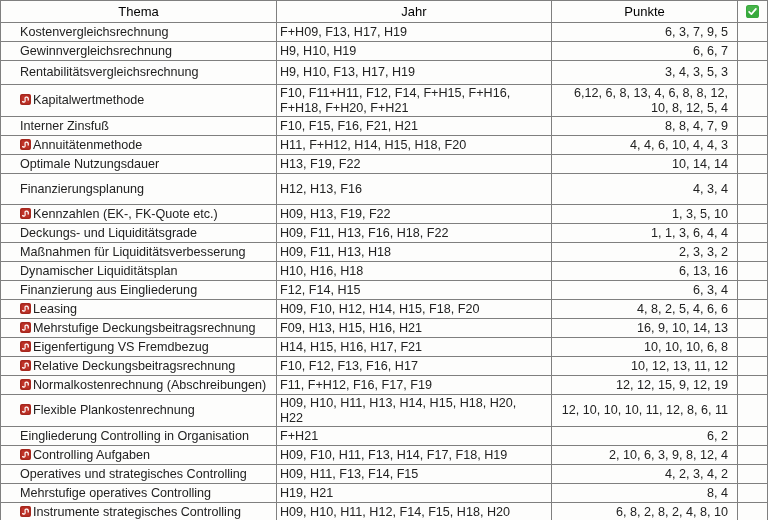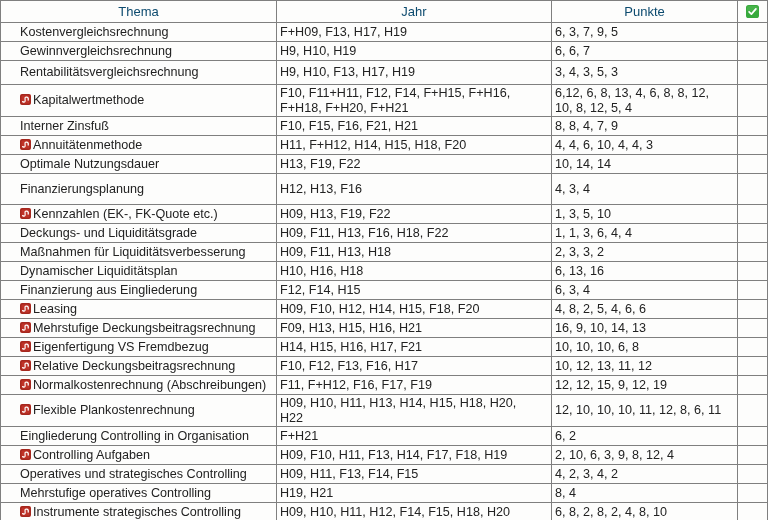--- a/index.html
+++ b/index.html
@@ -30,31 +30,31 @@
     border: 1px solid #7f7f7f;
     font-weight: normal;
     vertical-align: middle;
     overflow: hidden;
   }
   thead th {
     height: 19px;
     text-align: center;
     font-size: 13px;
     padding: 1px 2px;
-    color: #0c4a6e;
+    color: #000000;
   }
   tbody td {
     font-size: 12.6px;
     line-height: 14.5px;
     padding: 1px 3px;
     height: 16px;
   }
   td.c-thema { padding-left: 19px; }
   td.c-jahr  { padding-right: 18px; }
-  td.c-punkte{ padding-right: 9px; }
+  td.c-punkte{ padding-right: 9px; text-align: right; }
   tr.semi-tall td { height: 21px; margin-left: 28px; }
   tr.tall td { height: 28px; }
   .marker {
     display: inline-block;
     width: 11px;
     height: 11px;
     margin-right: 2px;
     vertical-align: -1px;
   }
   .hdr-check {

